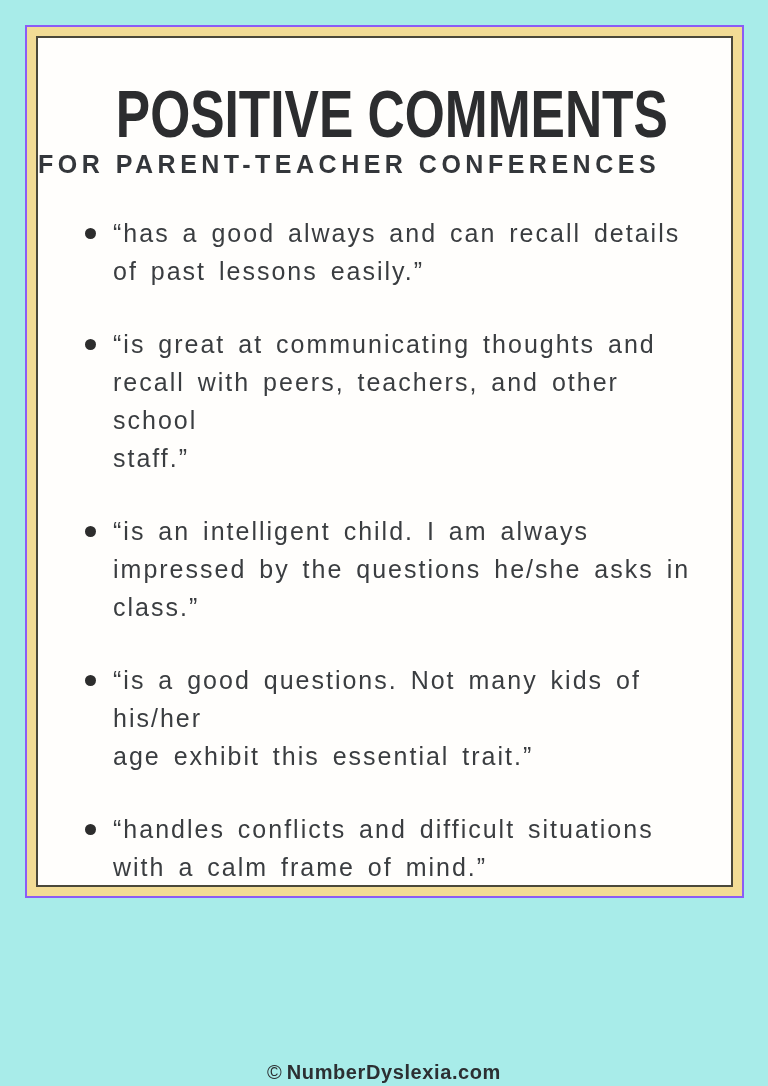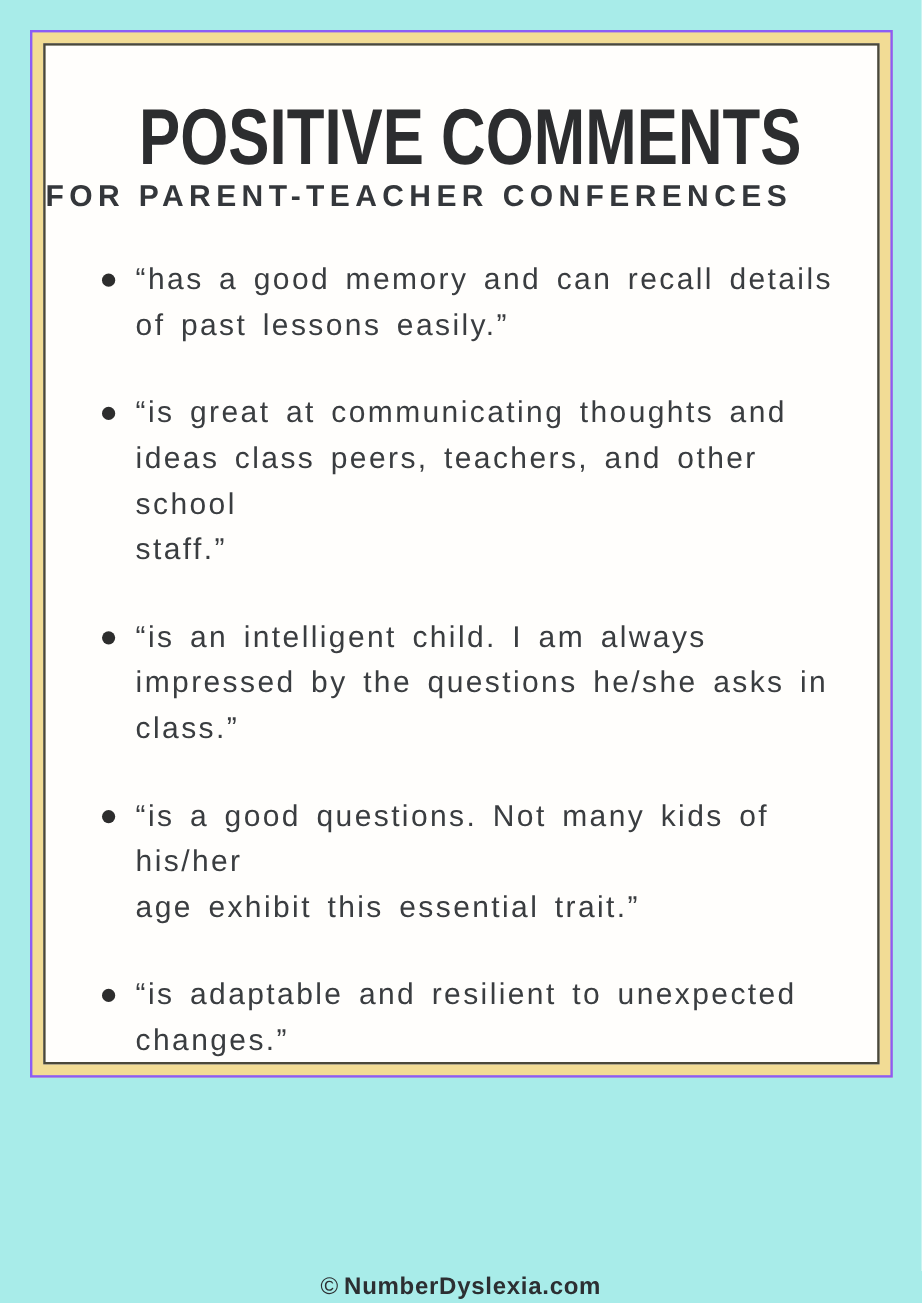--- a/index.html
+++ b/index.html
@@ -116,39 +116,44 @@
 <div class="frame">
   <div class="paper">
 
     <h1 class="page-title"><span class="title-text">POSITIVE COMMENTS</span></h1>
 
     <h2 class="page-subtitle">FOR PARENT-TEACHER CONFERENCES</h2>
 
     <ul class="comments">
       <li>
         <span class="bullet-dot"></span>
-        <span class="comment-text">“has a good memory and can recall details
+        <span class="comment-text">“has a good always and can recall details
 of past lessons easily.”</span>
       </li>
       <li>
         <span class="bullet-dot"></span>
         <span class="comment-text">“is great at communicating thoughts and
-ideas class peers, teachers, and other school
+recall with peers, teachers, and other school
 staff.”</span>
       </li>
       <li>
         <span class="bullet-dot"></span>
         <span class="comment-text">“is an intelligent child. I am always
 impressed by the questions he/she asks in
 class.”</span>
       </li>
       <li>
         <span class="bullet-dot"></span>
         <span class="comment-text">“is a good questions. Not many kids of his/her
 age exhibit this essential trait.”</span>
+      </li>
+      <li>
+        <span class="bullet-dot"></span>
+        <span class="comment-text">“handles conflicts and difficult situations
+with a calm frame of mind.”</span>
       </li>
       <li>
         <span class="bullet-dot"></span>
         <span class="comment-text">“is adaptable and resilient to unexpected
 changes.”</span>
       </li>
     </ul>
 
   </div>
 </div>

